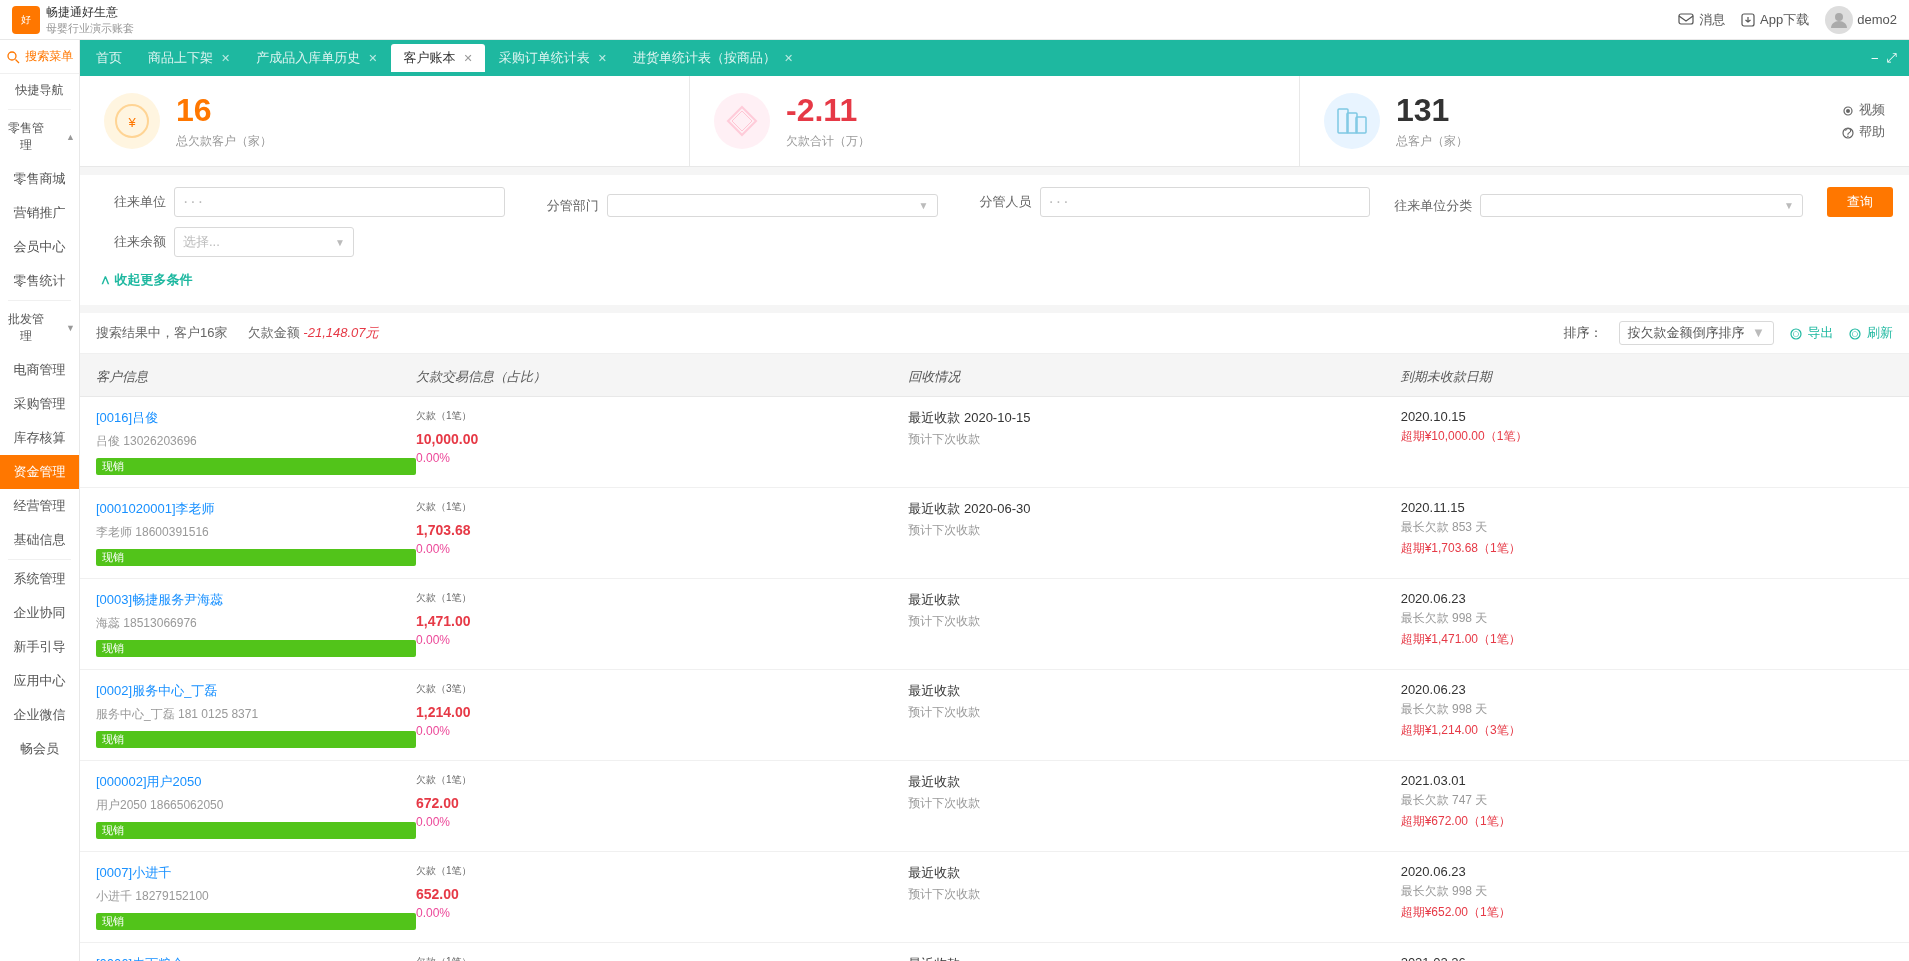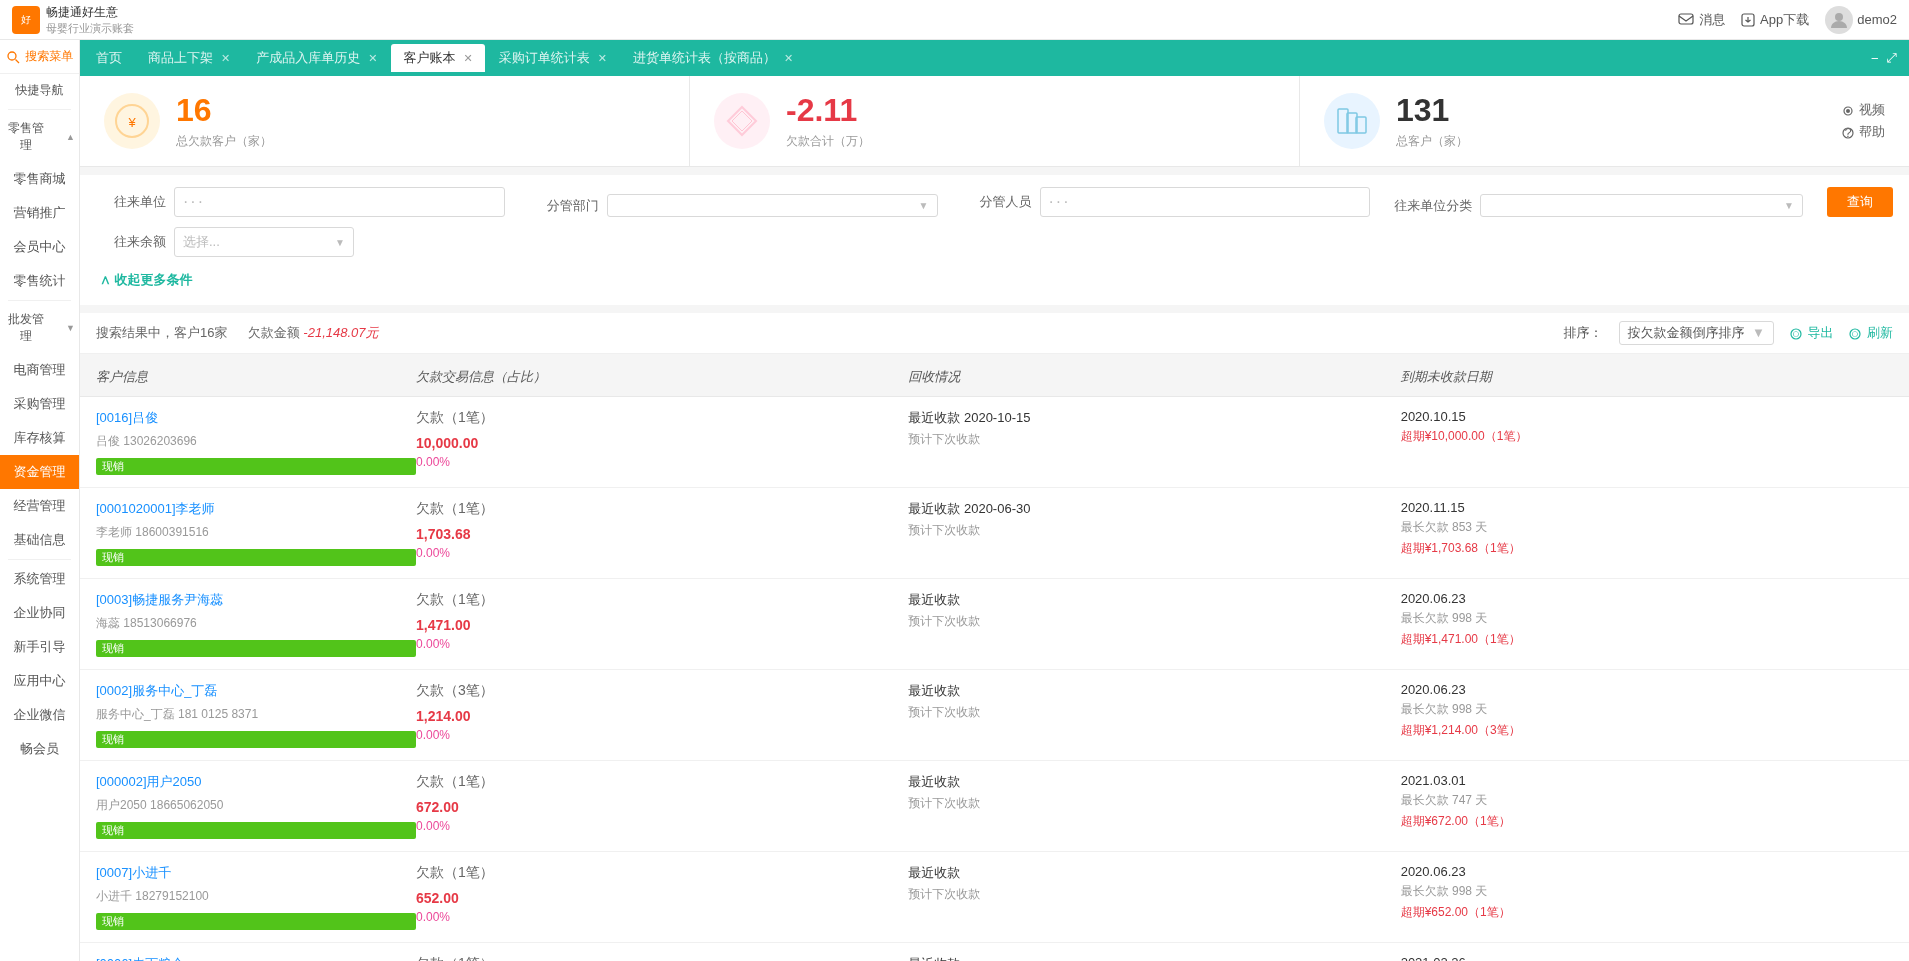--- a/index.html
+++ b/index.html
@@ -74,21 +74,21 @@
     .results-actions { display: flex; align-items: center; gap: 16px; font-size: 12px; color: #666; }
     .sort-select { border: 1px solid #d9d9d9; border-radius: 3px; padding: 2px 8px; font-size: 12px; cursor: pointer; color: #555; }
 
     
     .data-table { background: #fff; width: 100%; }
     .table-header { display: grid; grid-template-columns: 320px 1fr 1fr 1fr; background: #f5f5f5; padding: 10px 16px; font-size: 13px; color: #555; font-weight: 500; border-bottom: 1px solid #e8e8e8; font-style: italic; }
     .table-row { display: grid; grid-template-columns: 320px 1fr 1fr 1fr; padding: 12px 16px; border-bottom: 1px solid #f0f0f0; align-items: start; }
     .customer-name { color: #1890ff; font-size: 13px; cursor: pointer; }
     .customer-sub { color: #999; font-size: 12px; margin-top: 2px; }
     .badge-xian { display: inline-block; background: #52c41a; color: #fff; font-size: 11px; padding: 1px 6px; border-radius: 2px; margin-top: 4px; }
-    .debt-count { color: #666; font-size: 14px; }
+    .debt-count { color: #666; font-size: 10px; }
     .debt-amount { color: #e63946; font-size: 14px; font-weight: bold; margin-top: 4px; }
     .debt-ratio { color: #ec4899; font-size: 12px; }
     .overdue-link { color: #e63946; font-size: 12px; cursor: pointer; }
     .col-cell { display: flex; flex-direction: column; gap: 4px; }
     .col-cell .secondary { color: #999; font-size: 12px; }
     .col-cell .primary { color: #333; font-size: 13px; }
     .overdue-days { color: #999; font-size: 12px; }
   </style>
 </head>
 <body>

